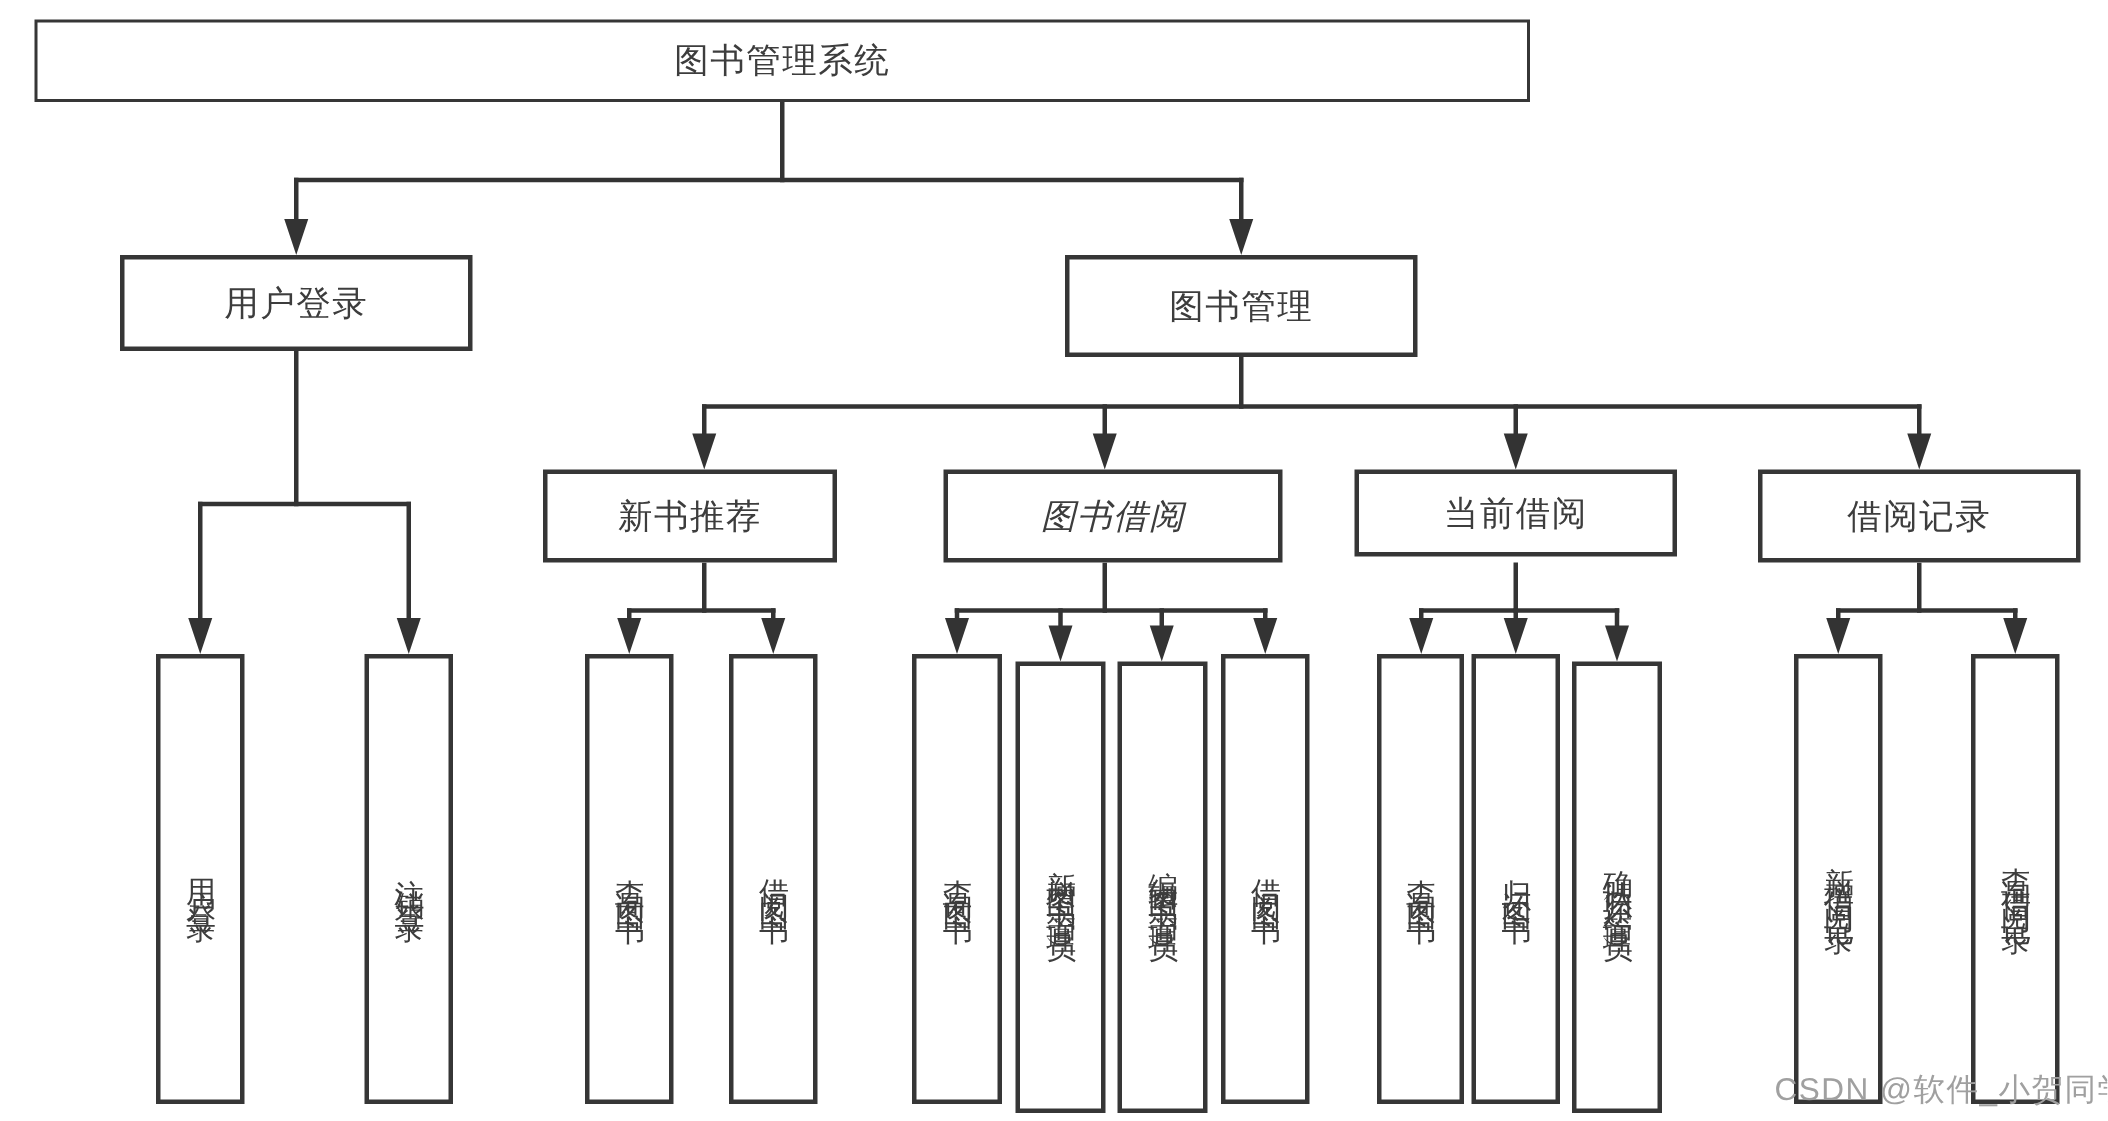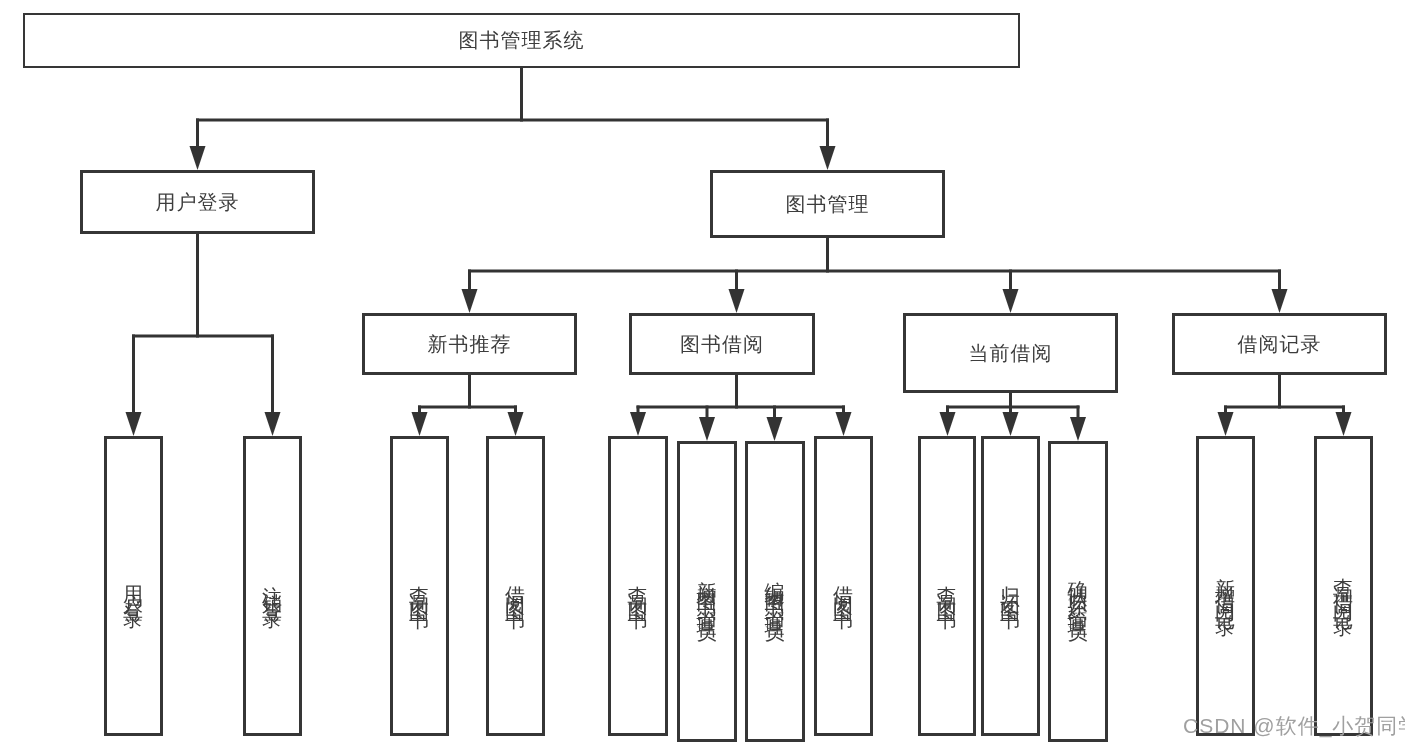--- a/index.html
+++ b/index.html
@@ -25,21 +25,21 @@
     background: #ffffff;
     border: 3px solid #363636;
     color: #3d3d3d;
     display: flex;
     align-items: center;
     justify-content: center;
     z-index: 2;
   }
   .box.root { border-width: 2px; }
   .hlabel {
-    font-size: 20px;
+    font-size: 23px;
     letter-spacing: 1px;
     white-space: nowrap;
   }
   .vlabel {
     writing-mode: vertical-rl;
     text-orientation: mixed;
     font-size: 20px;
     letter-spacing: 8px;
     line-height: 1;
     white-space: nowrap;
@@ -128,27 +128,27 @@
     <span class="hlabel">图书管理系统</span>
   </div>
 
   <div class="box" style="left:80px; top:170px; width:235px; height:64px;">
     <span class="hlabel">用户登录</span>
   </div>
   <div class="box" style="left:710px; top:170px; width:235px; height:68px;">
     <span class="hlabel">图书管理</span>
   </div>
 
-  <div class="box" style="left:362px; top:313px; width:215px; height:62px;align-items:center;">
+  <div class="box" style="left:362px; top:313px; width:196px; height:62px;align-items:center;">
     <span class="hlabel">新书推荐</span>
   </div>
-  <div class="box" style="left:629px; top:313px; width:186px; height:62px;">
+  <div class="box" style="left:629px; top:313px; width:226px; height:62px;font-style:italic;">
     <span class="hlabel">图书借阅</span>
   </div>
-  <div class="box" style="left:903px; top:313px; width:215px; height:80px;text-align:right;">
+  <div class="box" style="left:903px; top:313px; width:215px; height:58px;text-align:right;">
     <span class="hlabel">当前借阅</span>
   </div>
   <div class="box" style="left:1172px; top:313px; width:215px; height:62px;">
     <span class="hlabel">借阅记录</span>
   </div>
 
   <div class="box" style="left:104px; top:436px; width:59px; height:300px;">
     <span class="vlabel">用户登录</span>
   </div>
   <div class="box" style="left:243px; top:436px; width:59px; height:300px;">

